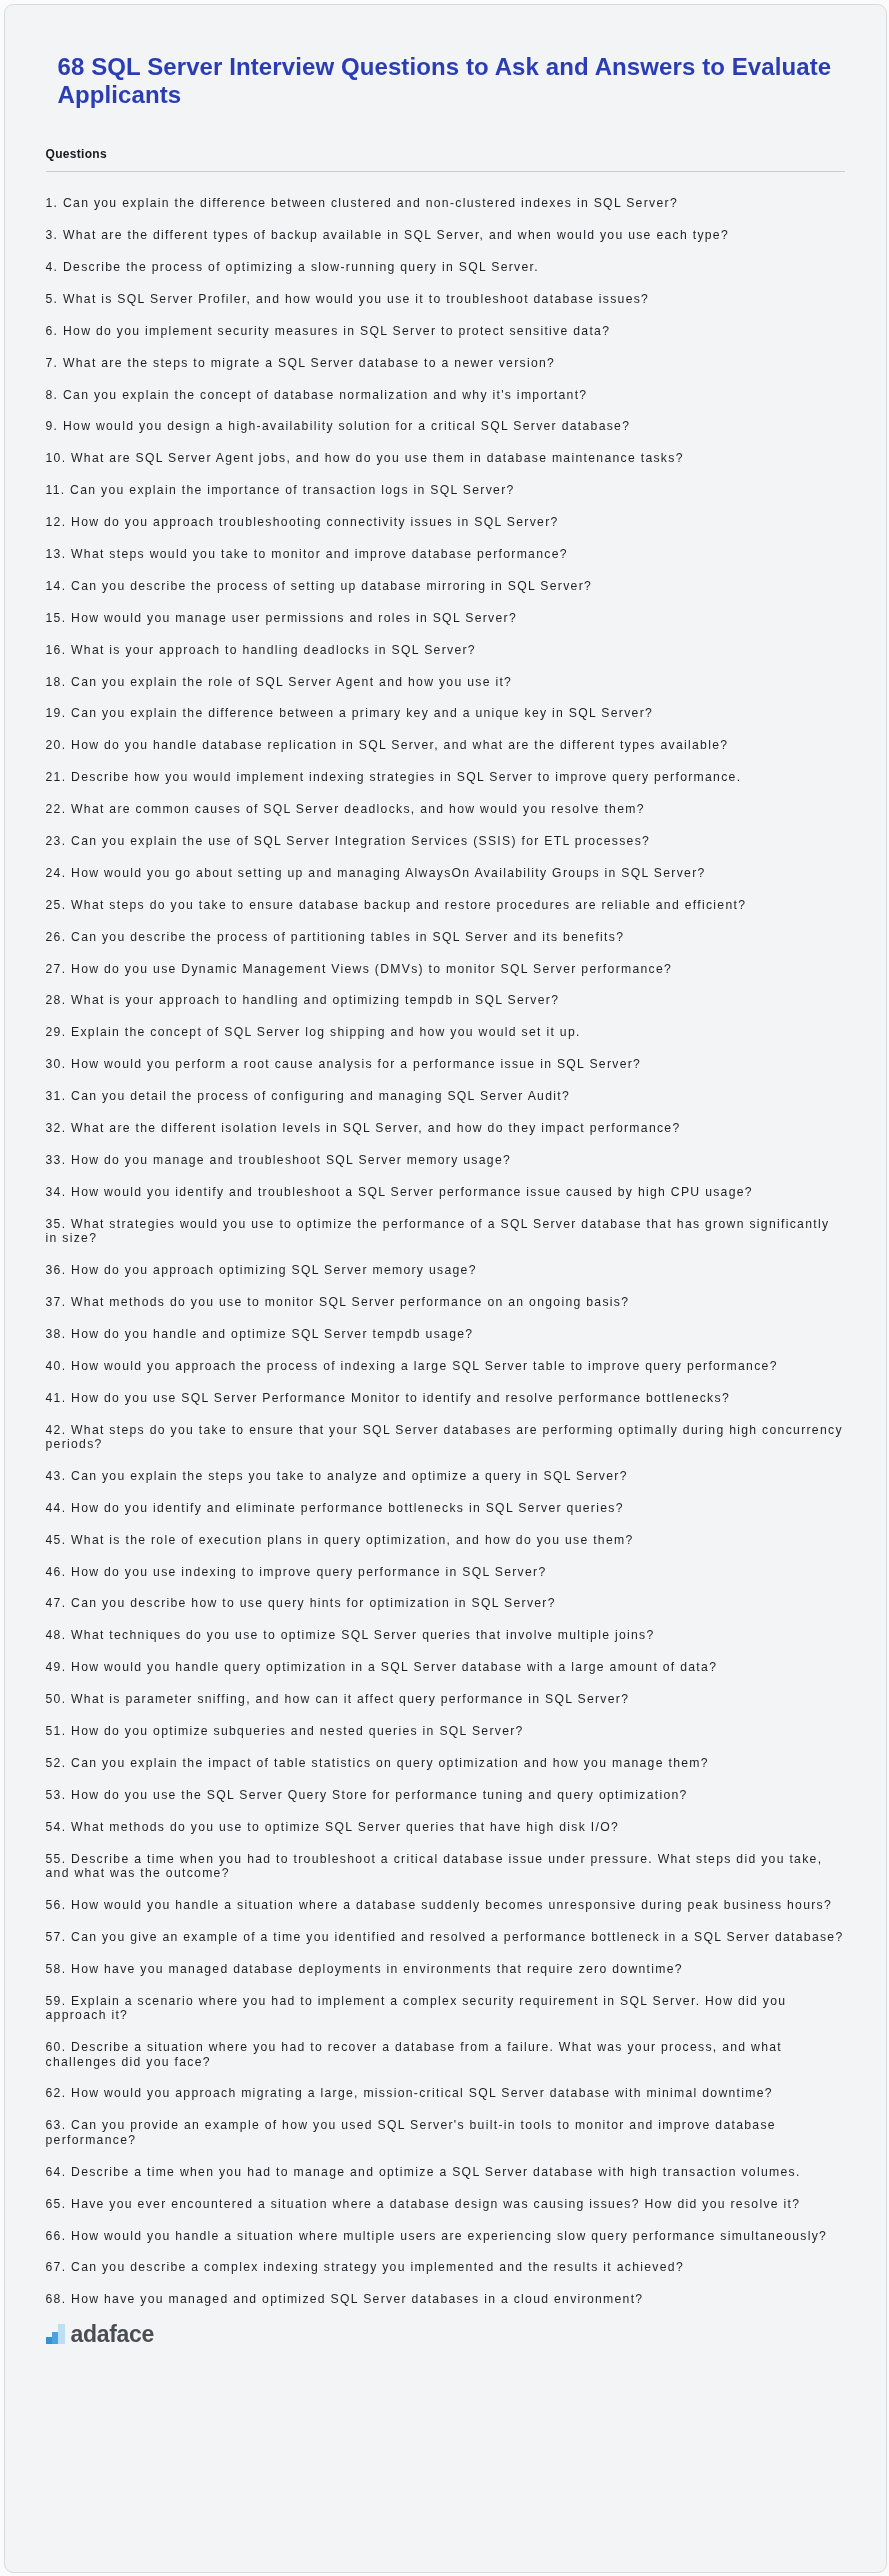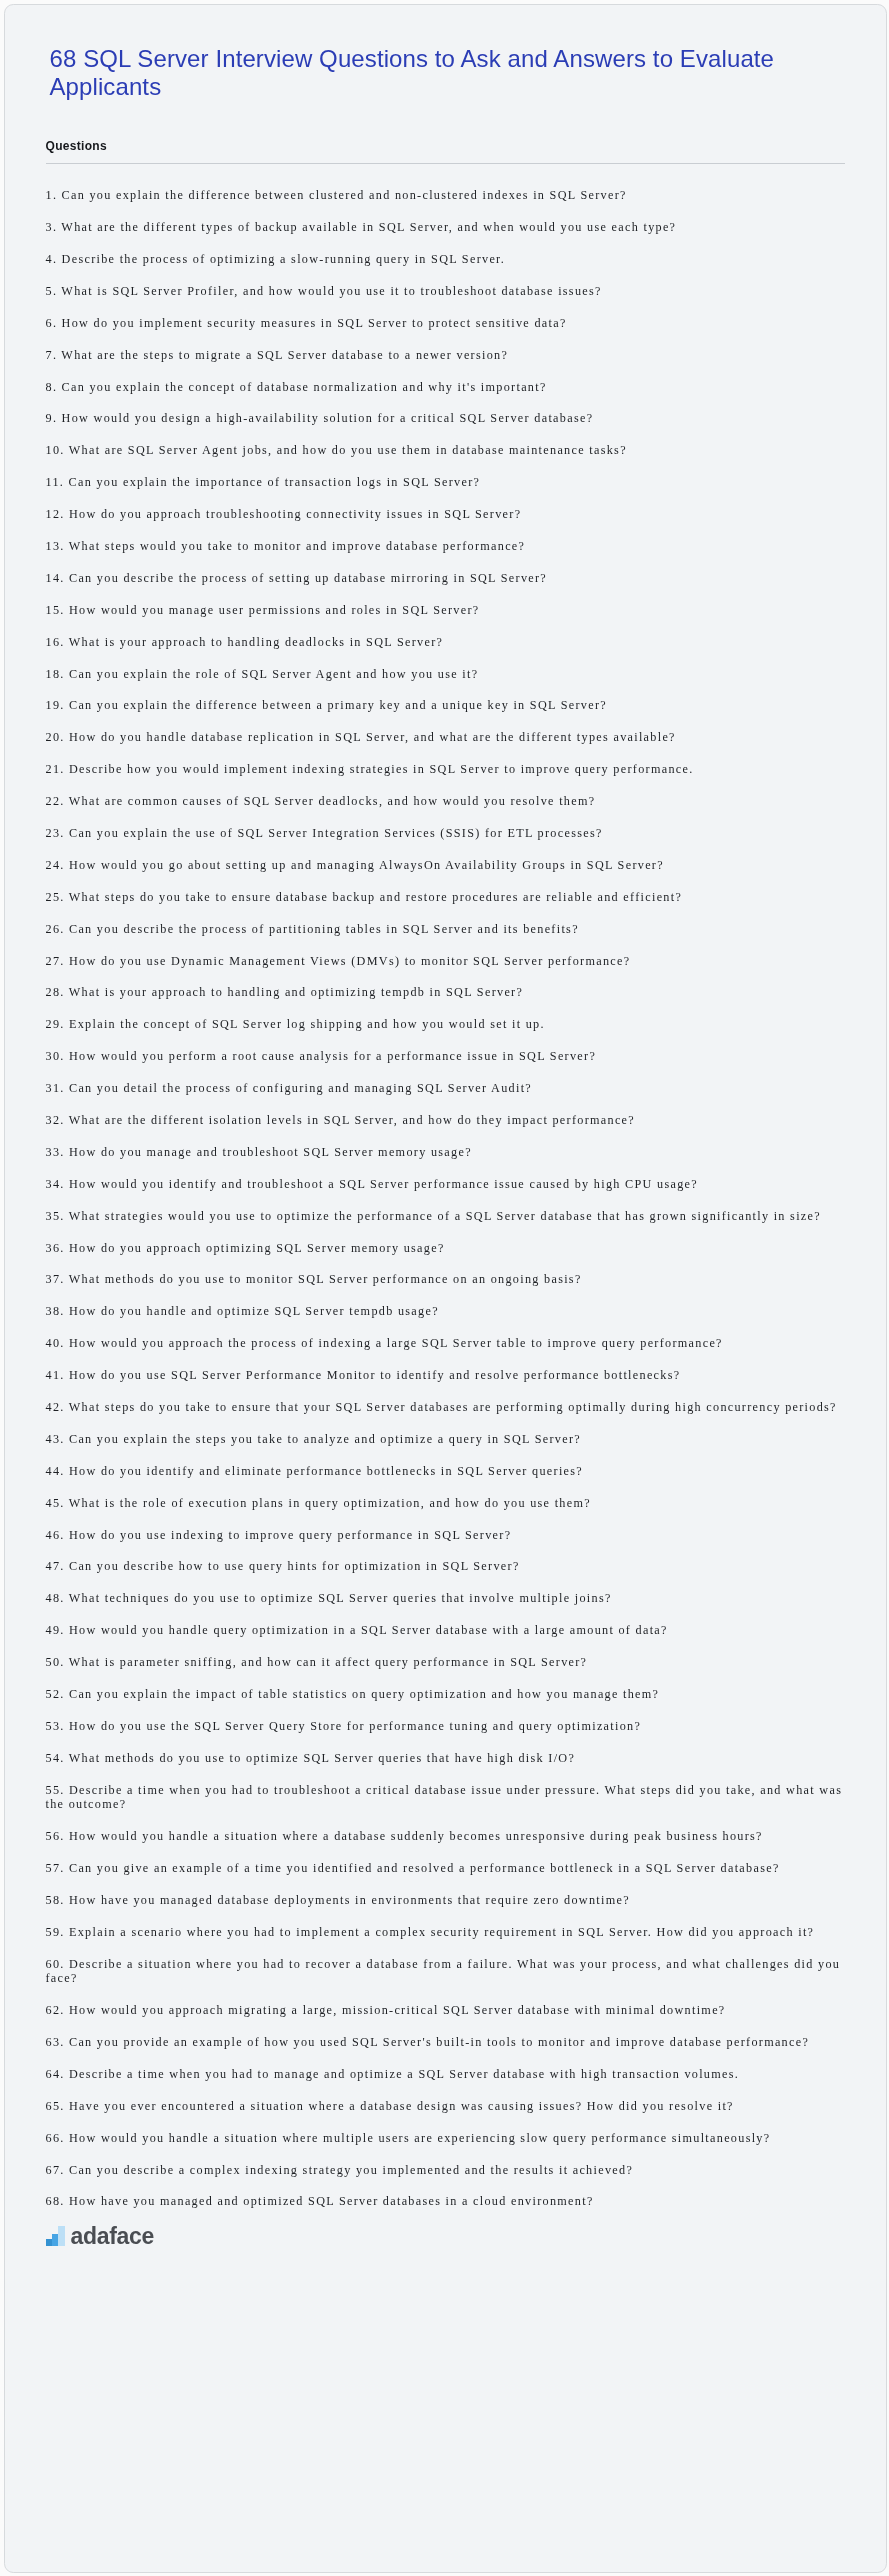--- a/index.html
+++ b/index.html
@@ -22,46 +22,45 @@
     background: #f2f4f6;
     border: 1.2px solid #d7dadd;
     border-radius: 9.3px;
     box-sizing: border-box;
     overflow: hidden;
   }
   .content {
     padding: 0 41px;
   }
   .page-title {
-    margin: 4px;
+    margin: 12px;
     padding-top: 36px;
     max-width: 826px;
     font-size: 24px;
     line-height: 28px;
-    font-weight: 400;
+    font-weight: 700;
     color: #2b3db5;
     letter-spacing: 0.1px;
   }
   .section-heading {
     margin: 36px 0 0 0;
     font-size: 12px;
     line-height: 18.6px;
     font-weight: 700;
     color: #17191d;
     letter-spacing: 0.3px;
   }
   .divider {
     border: none;
     border-top: 1.2px solid #c9cdd2;
     margin: 8.1px 0 0 0;
     width: 100%;
   }
   .questions-list {
     margin-top: 24px;
-    font-family: Liberation Serif, serif;
   }
   .question {
     margin: 0 0 17.4px 0;
     max-width: 802px;
     font-size: 12.2px;
     line-height: 14.5px;
     font-weight: 400;
     color: #1e2024;
     letter-spacing: 1.3px;
   }
@@ -141,20 +140,21 @@
         <p class="question">41. How do you use SQL Server Performance Monitor to identify and resolve performance bottlenecks?</p>
         <p class="question">42. What steps do you take to ensure that your SQL Server databases are performing optimally during high concurrency periods?</p>
         <p class="question">43. Can you explain the steps you take to analyze and optimize a query in SQL Server?</p>
         <p class="question">44. How do you identify and eliminate performance bottlenecks in SQL Server queries?</p>
         <p class="question">45. What is the role of execution plans in query optimization, and how do you use them?</p>
         <p class="question">46. How do you use indexing to improve query performance in SQL Server?</p>
         <p class="question">47. Can you describe how to use query hints for optimization in SQL Server?</p>
         <p class="question">48. What techniques do you use to optimize SQL Server queries that involve multiple joins?</p>
         <p class="question">49. How would you handle query optimization in a SQL Server database with a large amount of data?</p>
         <p class="question">50. What is parameter sniffing, and how can it affect query performance in SQL Server?</p>
+        <p class="question">51. How do you optimize subqueries and nested queries in SQL Server?</p>
         <p class="question">52. Can you explain the impact of table statistics on query optimization and how you manage them?</p>
         <p class="question">53. How do you use the SQL Server Query Store for performance tuning and query optimization?</p>
         <p class="question">54. What methods do you use to optimize SQL Server queries that have high disk I/O?</p>
         <p class="question">55. Describe a time when you had to troubleshoot a critical database issue under pressure. What steps did you take, and what was the outcome?</p>
         <p class="question">56. How would you handle a situation where a database suddenly becomes unresponsive during peak business hours?</p>
         <p class="question">57. Can you give an example of a time you identified and resolved a performance bottleneck in a SQL Server database?</p>
         <p class="question">58. How have you managed database deployments in environments that require zero downtime?</p>
         <p class="question">59. Explain a scenario where you had to implement a complex security requirement in SQL Server. How did you approach it?</p>
         <p class="question">60. Describe a situation where you had to recover a database from a failure. What was your process, and what challenges did you face?</p>
         <p class="question">62. How would you approach migrating a large, mission-critical SQL Server database with minimal downtime?</p>

